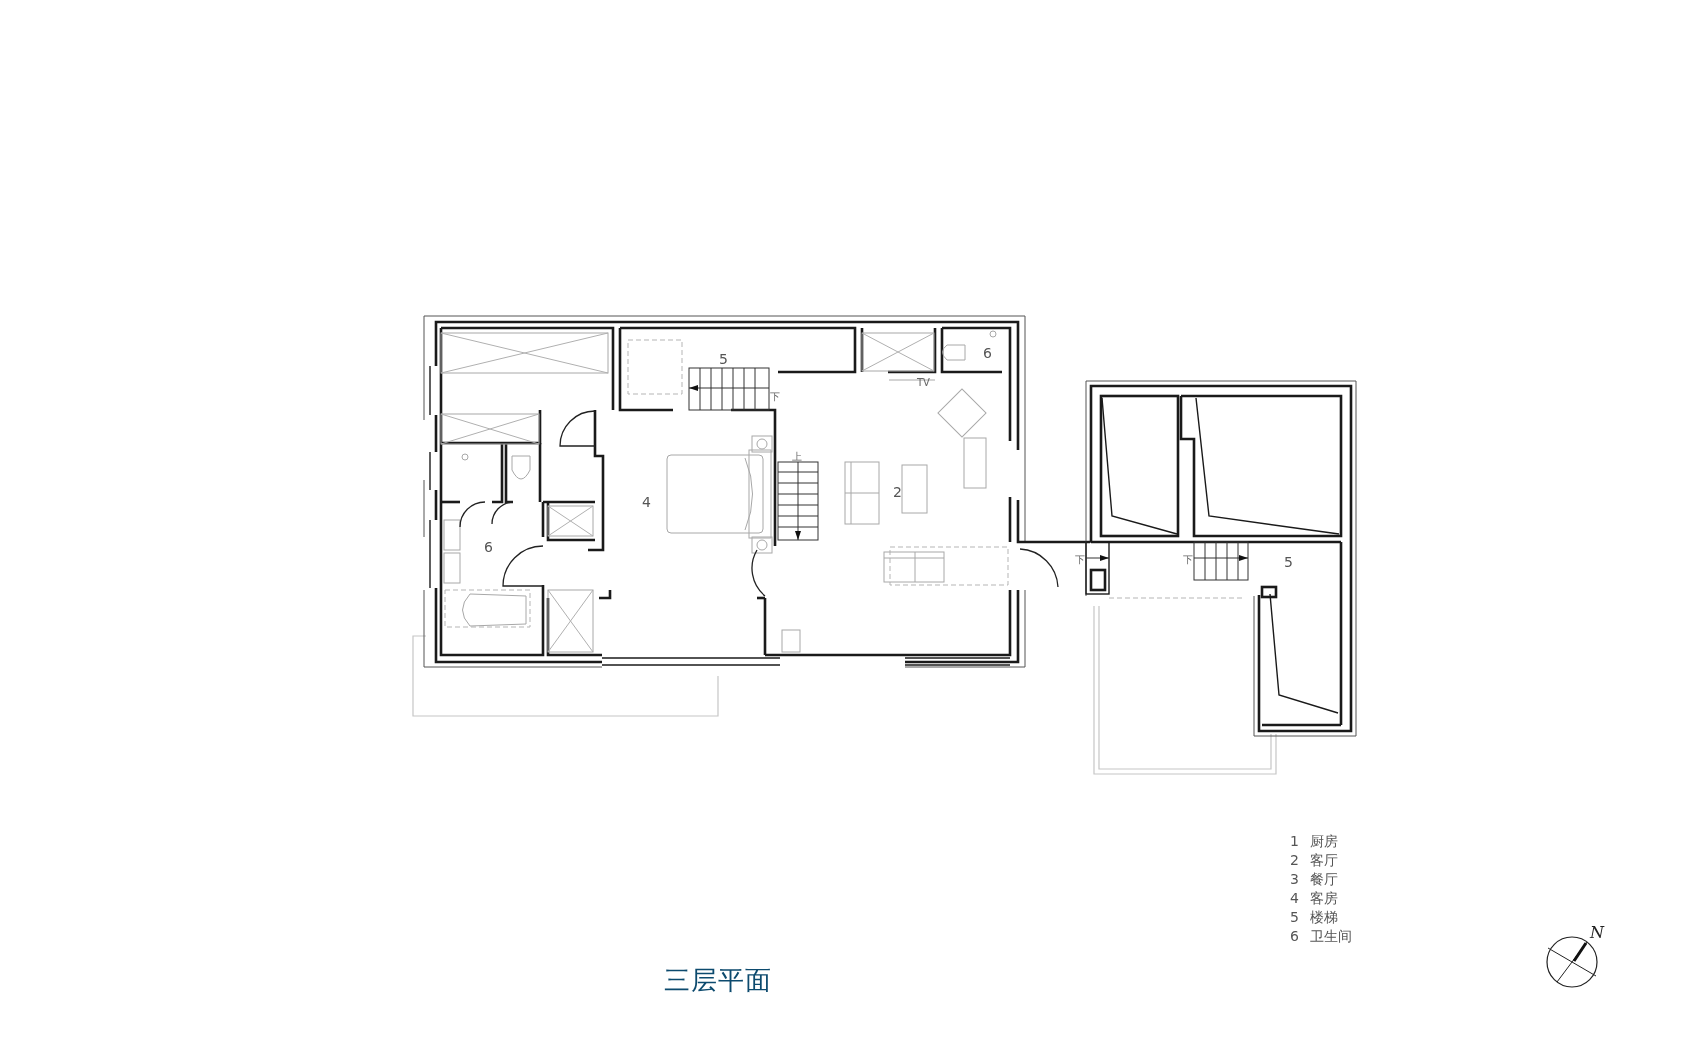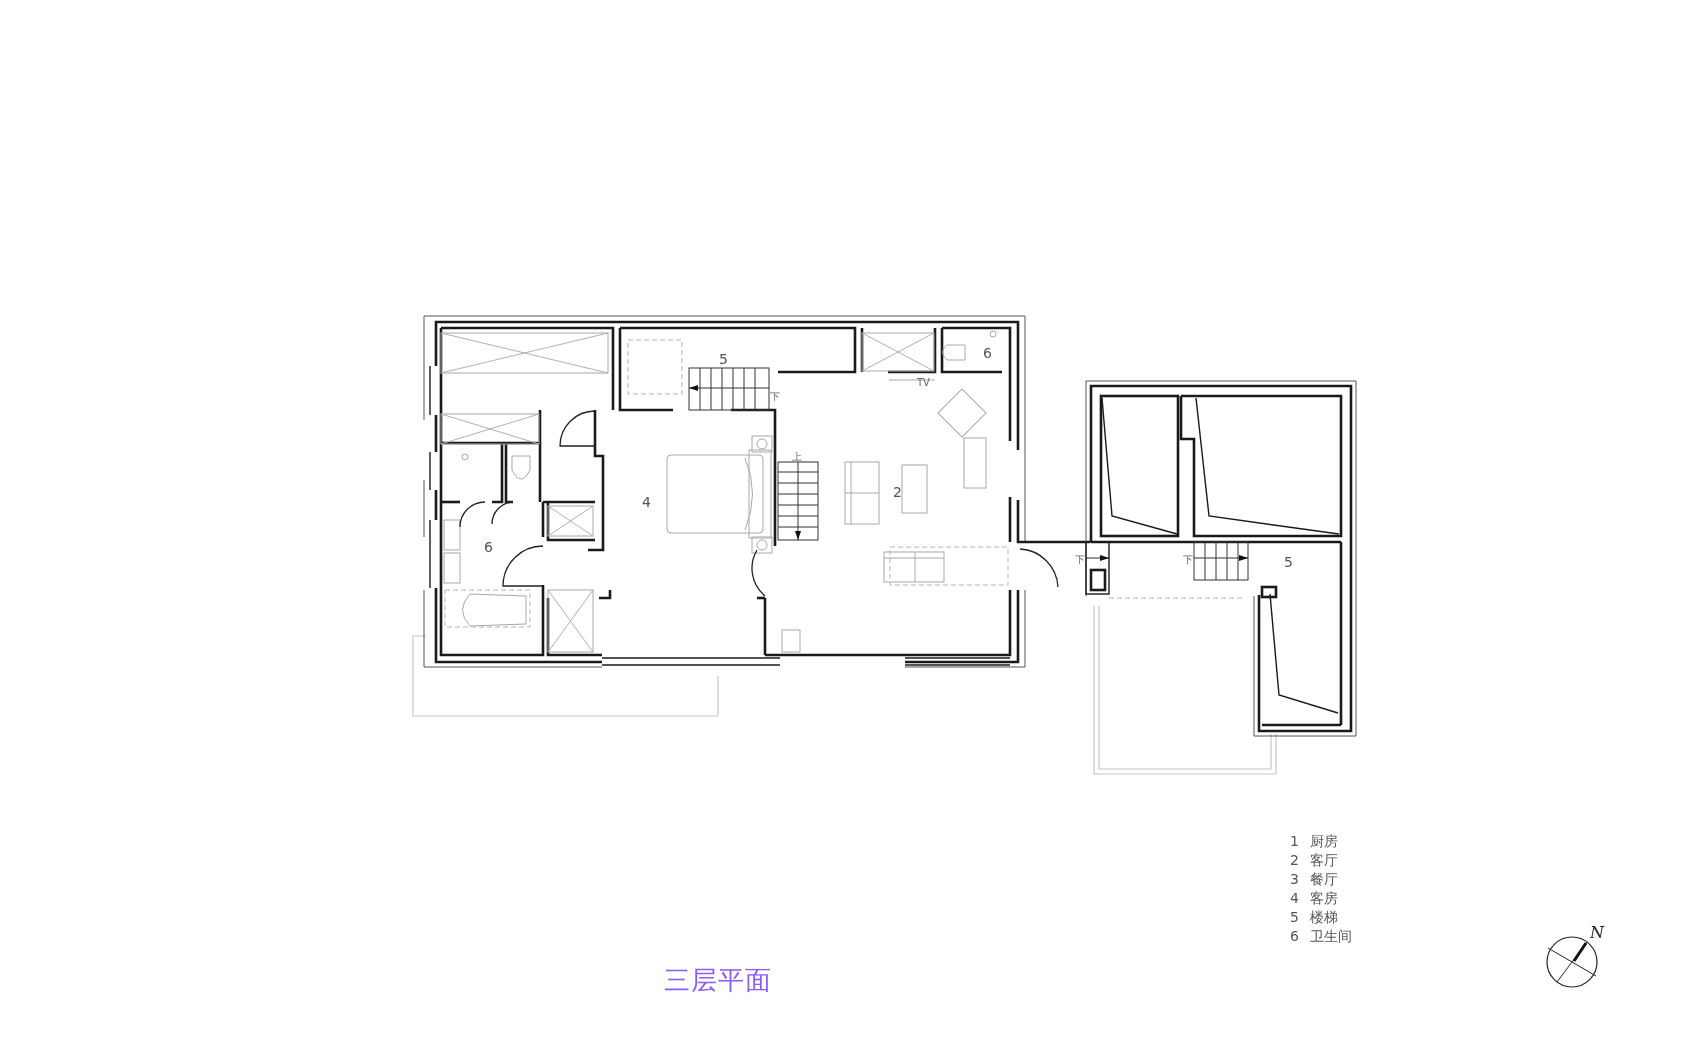--- a/index.html
+++ b/index.html
@@ -12,21 +12,21 @@
   .dash{fill:none;stroke:#b5b5b5;stroke-width:1;stroke-dasharray:5 3;}
   .cross{stroke:#b0b0b0;stroke-width:1;}
   .door{fill:none;stroke:#222;stroke-width:1.3;}
   .stair{fill:none;stroke:#333;stroke-width:1;}
   .balc{fill:none;stroke:#c6c6c6;stroke-width:1.2;}
   .room-label{font-size:14px;fill:#555;font-family:"DejaVu Sans",sans-serif;}
   .small-label{font-size:10px;fill:#666;font-family:"DejaVu Sans",sans-serif;}
   .legend{position:absolute;left:1290px;top:832px;font-size:14px;color:#555;line-height:19px;font-family:"DejaVu Sans",sans-serif;}
   .legend .row{display:flex;gap:10px;white-space:nowrap;}
   .legend .num{width:10px;display:inline-block;}
-  .title{position:absolute;left:664px;top:963px;font-size:26px;color:#8b5cf6;letter-spacing:1px;font-family:"DejaVu Sans",sans-serif;}
+  .title{position:absolute;left:664px;top:963px;font-size:26px;color:#0c4a6e;letter-spacing:1px;font-family:"DejaVu Sans",sans-serif;}
   .compass{position:absolute;left:1540px;top:920px;width:70px;height:70px;}
 </style>
 </head>
 <body>
 
 <svg id="plan" viewBox="0 0 1700 1052" xmlns="http://www.w3.org/2000/svg">
 
   <g>
     <polyline class="balc" points="426,636 413,636 413,716 718,716 718,676"></polyline>
     <polyline class="balc" points="1094,606 1094,774 1276,774 1276,734"></polyline>

